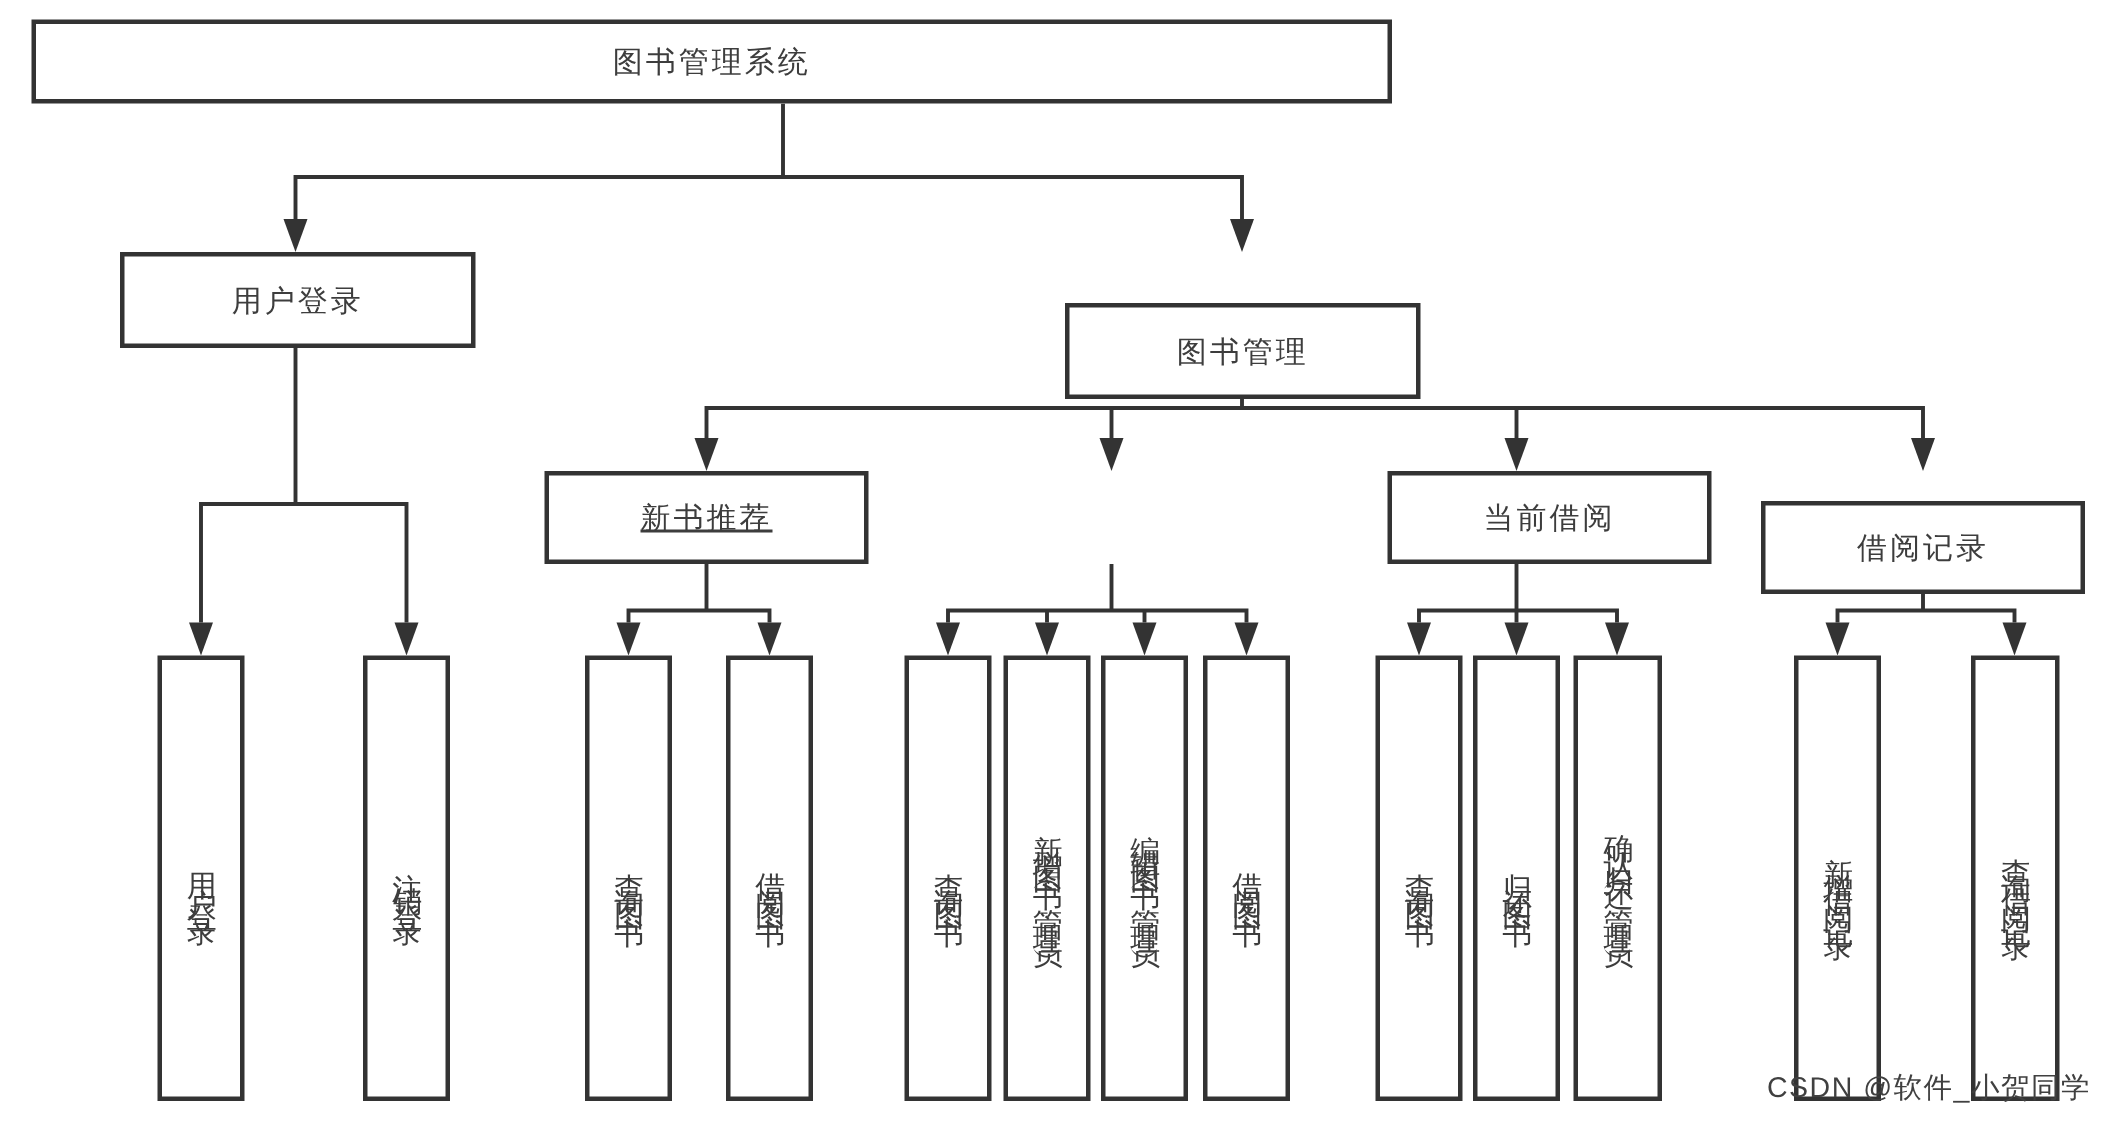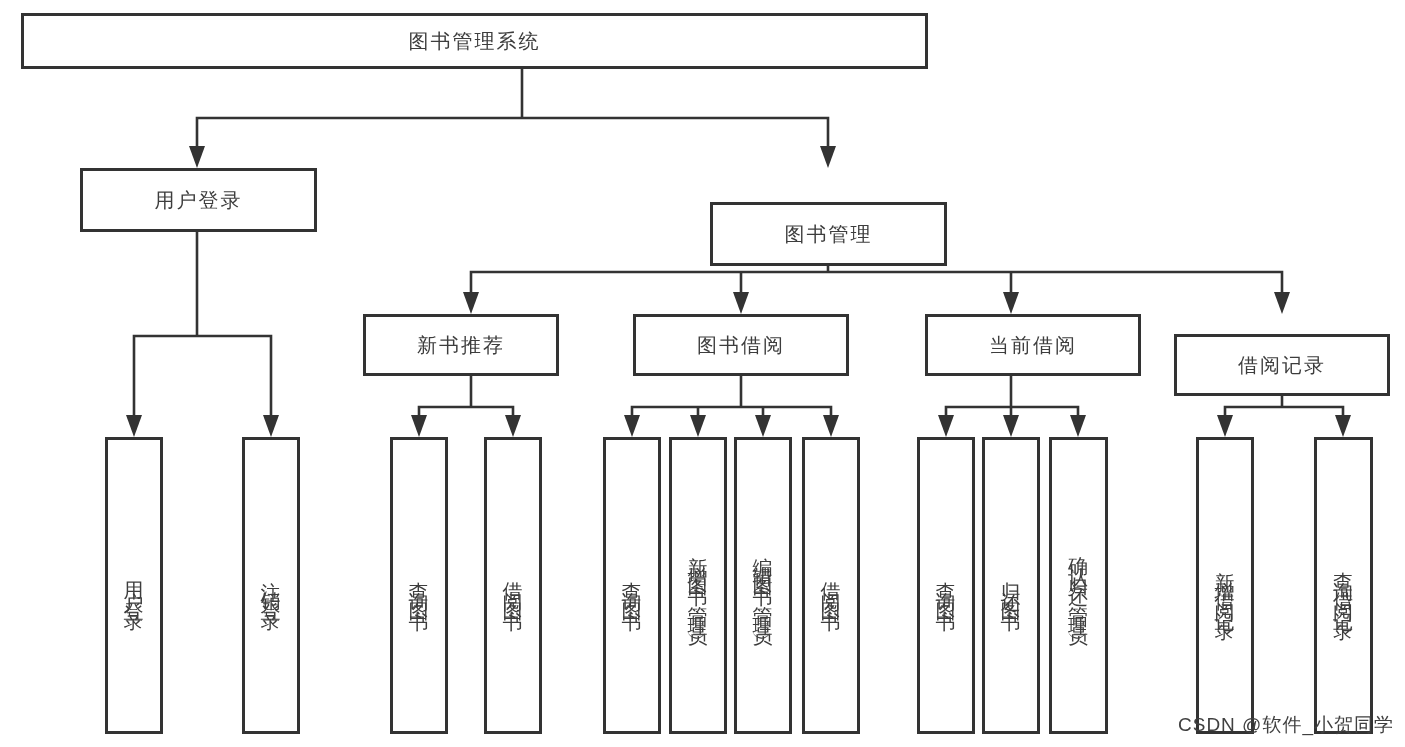--- a/index.html
+++ b/index.html
@@ -109,22 +109,21 @@
     <polyline points="1225,415 1225,407 1343,407 1343,415"></polyline>
     <polygon points="1217,415 1233,415 1225,437" fill="#333333" stroke="none"></polygon>
     <polygon points="1335,415 1351,415 1343,437" fill="#333333" stroke="none"></polygon>
   </svg>
 
   <div class="node" style="left:21px; top:13px; width:907px; height:56px;">图书管理系统</div>
 
   <div class="node" style="left:80px; top:168px; width:237px; height:64px;">用户登录</div>
   <div class="node" style="left:710px; top:168px; width:237px; height:64px;margin-top:34px;">图书管理</div>
 
-  <div class="node" style="left:363px; top:314px; width:196px; height:62px;">新书推荐</div>
-  <div class="node" style="left:633px; top:314px; width:216px; height:62px;">图书借阅</div>
+  <div class="node" style="left:363px; top:314px; width:216px; height:62px;text-decoration:underline;">新书推荐</div>
   <div class="node" style="left:925px; top:314px; width:216px; height:62px;">当前借阅</div>
   <div class="node" style="left:1174px; top:314px; width:216px; height:62px;margin-top:20px;">借阅记录</div>
 
   <div class="vnode" style="left:105px; top:437px; width:58px; height:297px;">用户登录</div>
   <div class="vnode" style="left:242px; top:437px; width:58px; height:297px;">注销登录</div>
 
   <div class="vnode" style="left:390px; top:437px; width:58px; height:297px;">查询图书</div>
   <div class="vnode" style="left:484px; top:437px; width:58px; height:297px;">借阅图书</div>
 
   <div class="vnode" style="left:603px; top:437px; width:58px; height:297px;">查询图书</div>

